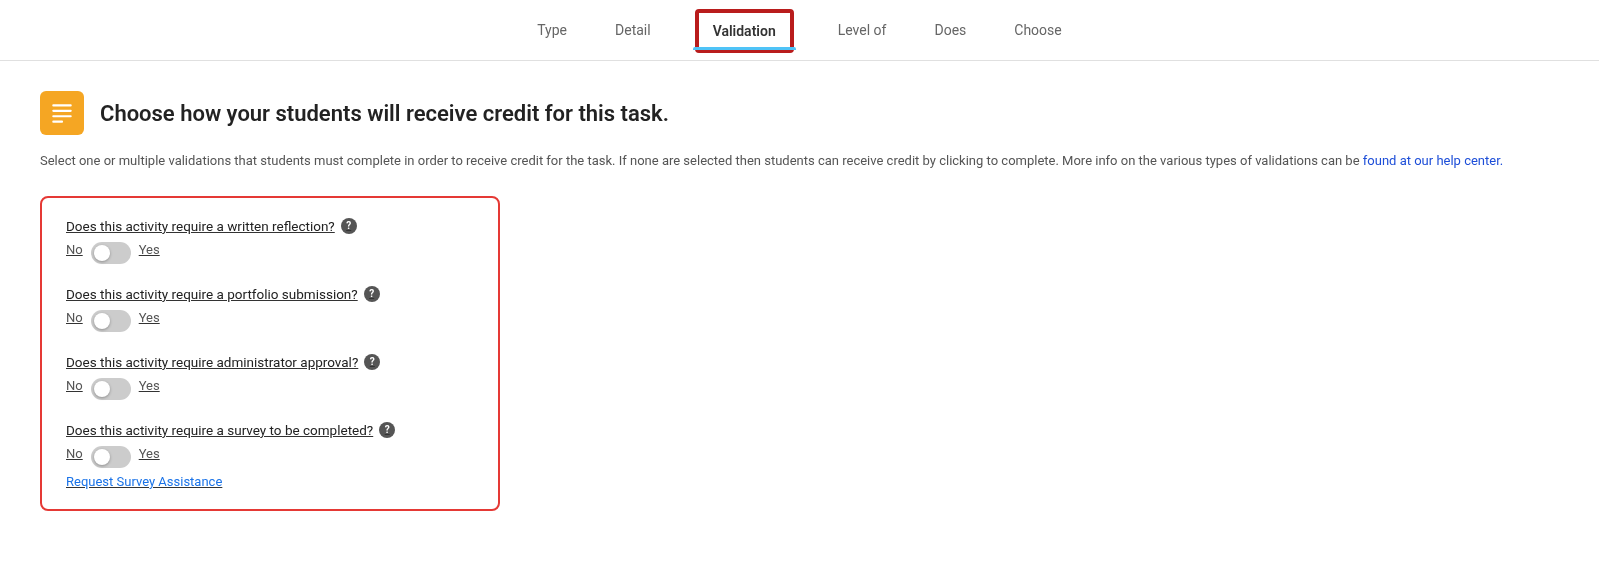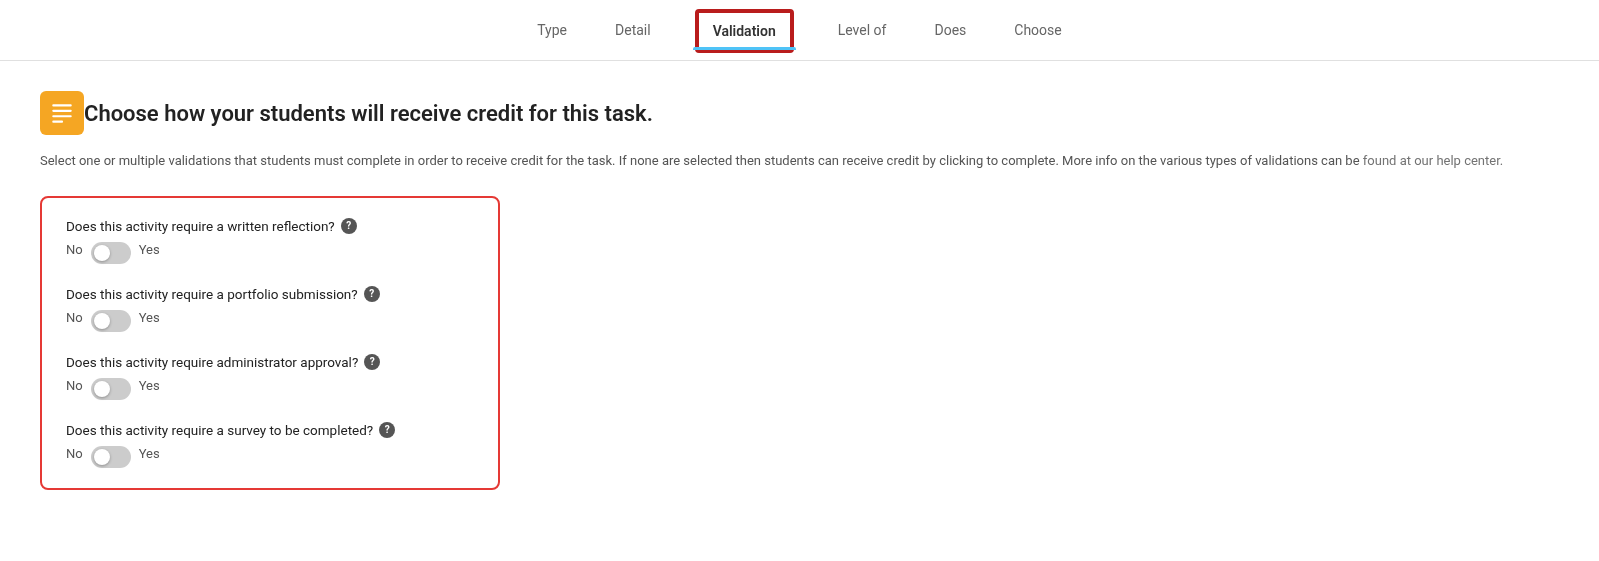--- a/index.html
+++ b/index.html
@@ -51,20 +51,21 @@
     
     .main-content {
       padding: 30px 40px;
       max-width: 1560px;
     }
 
     
     .page-header {
       display: flex;
       align-items: center;
+      gap: 16px;
       margin-bottom: 16px;
     }
     .header-icon {
       width: 44px;
       height: 44px;
       background: #f5a623;
       border-radius: 6px;
       display: flex;
       align-items: center;
       justify-content: center;
@@ -81,35 +82,36 @@
     }
 
     
     .description {
       font-size: 13px;
       color: #555;
       line-height: 1.6;
       margin-bottom: 24px;
     }
     .description a {
-      color: #737373;
+      color: #1d4ed8;
       text-decoration: none;
     }
 
     
     .validation-box {
       border: 2px solid #e53935;
       border-radius: 8px;
       padding: 20px 24px;
       max-width: 460px;
     }
 
     
     .question-row {
       margin-bottom: 22px;
+      text-decoration: underline;
     }
     .question-row:last-child {
       margin-bottom: 0;
     }
     .question-label {
       font-size: 13.5px;
       color: #222;
       margin-bottom: 8px;
       display: flex;
       align-items: center;
@@ -242,16 +244,17 @@
           <span>Yes</span>
         </div>
       </div>
       <div class="question-row">
         <div class="question-label">Does this activity require a survey to be completed? <span class="help-icon">?</span></div>
         <div class="toggle-row">
           <span>No</span>
           <label class="toggle-switch"><input type="checkbox" style=""><span class="toggle-slider"></span></label>
           <span>Yes</span>
         </div>
+        <a href="#" class="survey-link">Request Survey Assistance</a>
       </div>
     </div>
 
 </div>
 
 </body></html>

